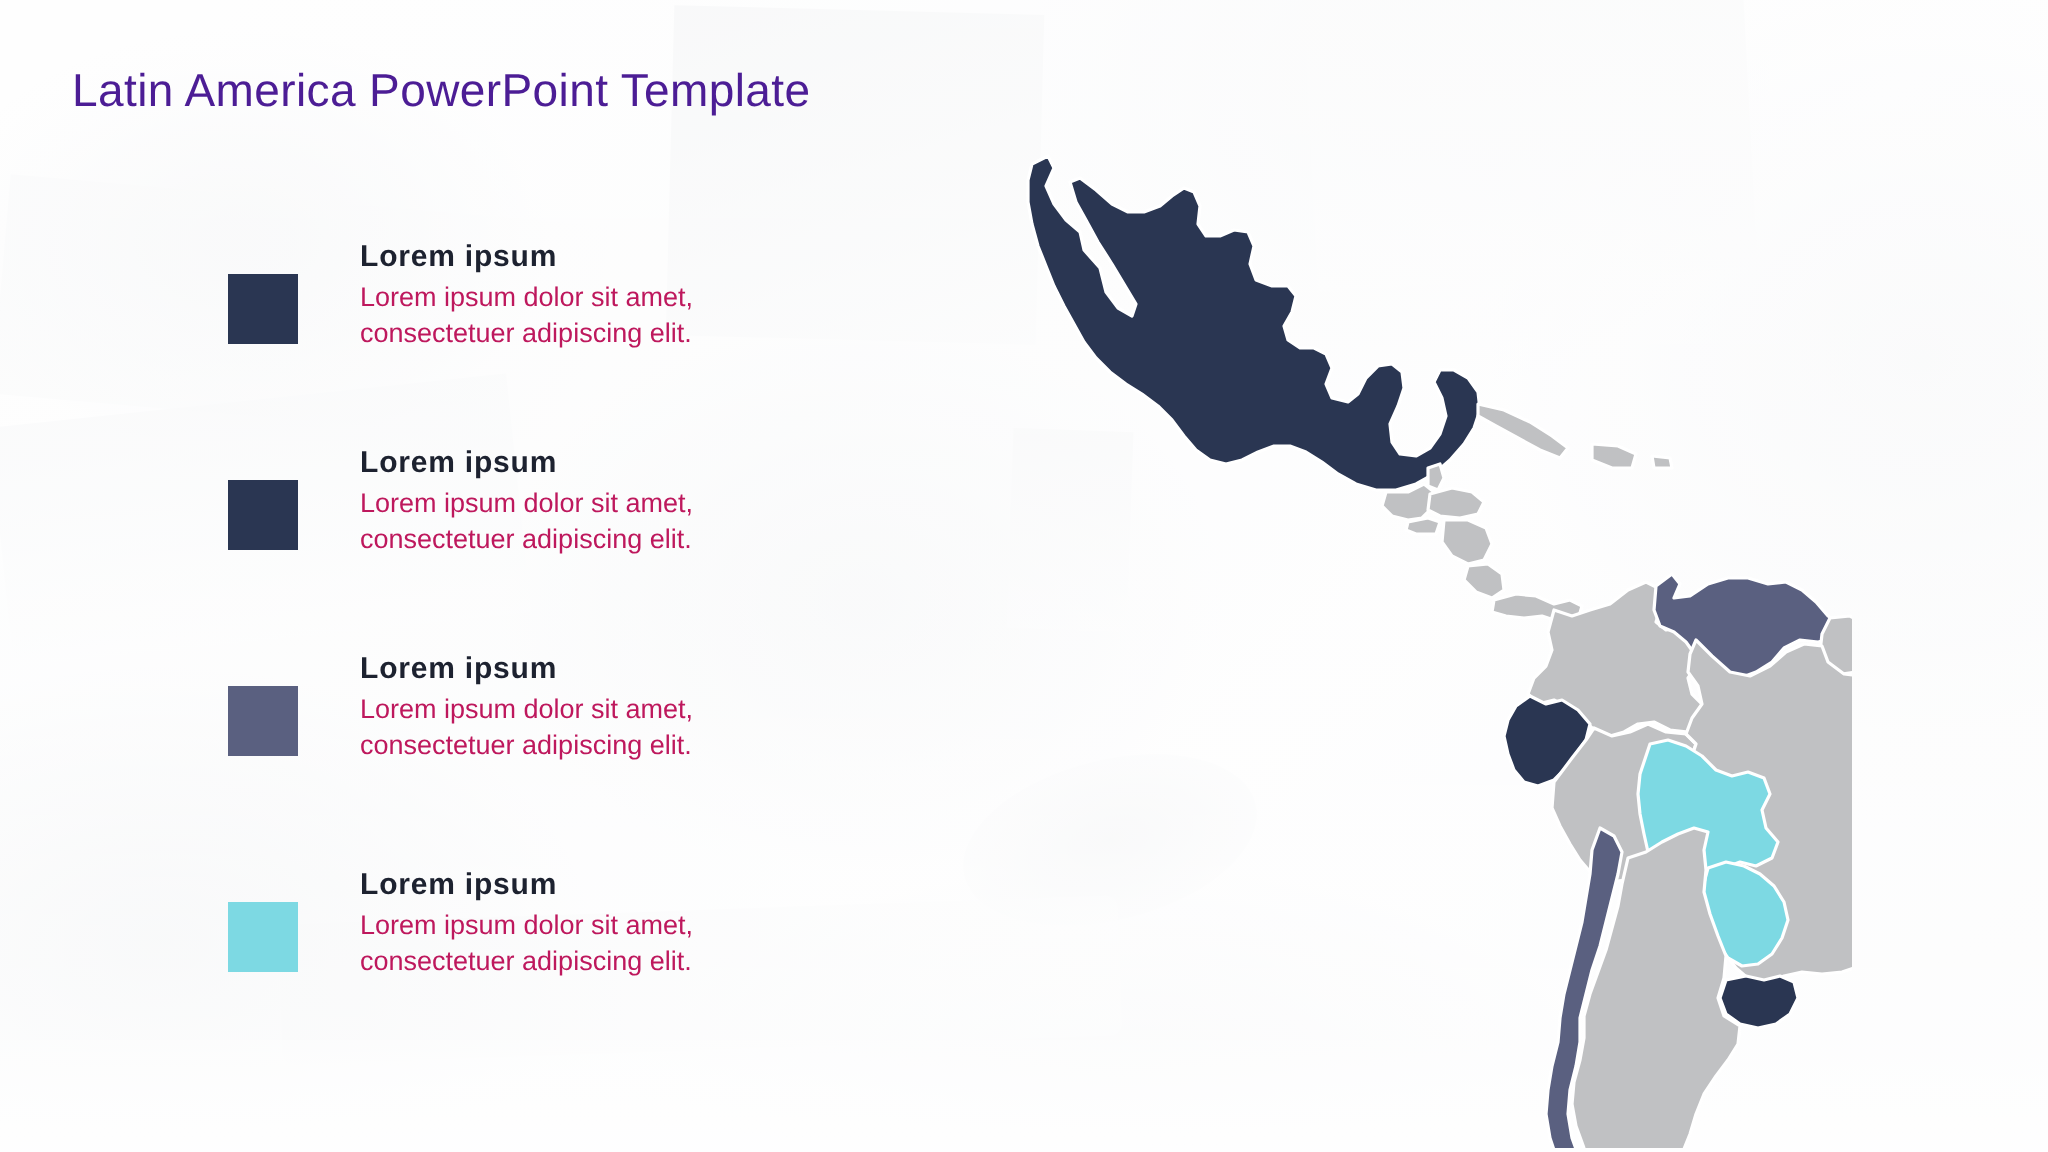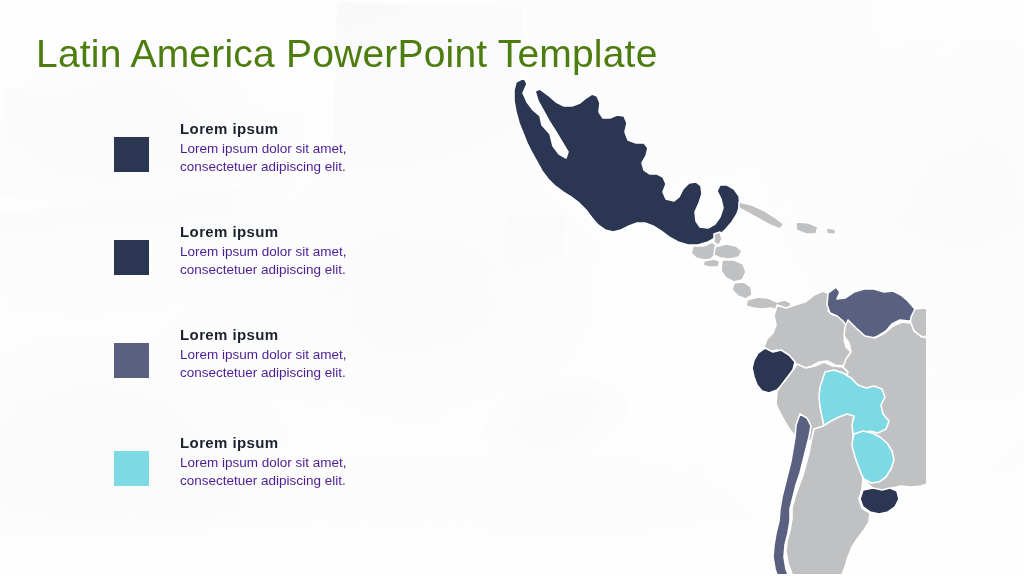--- a/index.html
+++ b/index.html
@@ -50,39 +50,39 @@
           background:linear-gradient(180deg,rgba(238,239,241,.8),rgba(250,251,251,.3));
           transform:rotate(2deg); }
   #bg-veil {
     position:absolute; inset:0;
     background:linear-gradient(180deg,rgba(255,255,255,.72),rgba(255,255,255,.66) 55%,rgba(255,255,255,.80));
   }
 
   
   #slide-title {
     position:absolute; left:36px; top:32px;
-    font-size:39px; font-weight:300; letter-spacing:.2px;
-    color:#4d7c0f; white-space:nowrap;
+    font-size:23px; font-weight:300; letter-spacing:.2px;
+    color:#4c1d95; white-space:nowrap;
   }
 
   
   #legend { position:absolute; left:114px; top:120px; width:320px; }
   .legend-item { position:relative; height:103px; }
   .legend-item:nth-child(4) { height:auto; }
   .swatch {
     position:absolute; left:0; top:17px;
     width:35px; height:35px;
   }
   .legend-text { position:absolute; left:66px; top:0; width:250px; }
   .legend-title {
     font-size:15px; font-weight:bold; color:#1d2230;
     letter-spacing:.4px; margin-bottom:3px; white-space:nowrap;
   }
   .legend-body {
-    font-size:13.5px; color:#4c1d95; line-height:1.33; white-space:pre-line;
+    font-size:13.5px; color:#be185d; line-height:1.33; white-space:pre-line;
   }
 
   
   #map-wrap { position:absolute; left:496px; top:62px; width:430px; height:512px; }
   #map-svg { width:100%; height:100%; display:block; }
   #map-svg path { stroke:#ffffff; stroke-width:1.6; stroke-linejoin:round; }
 </style>
 </head>
 <body>
 

